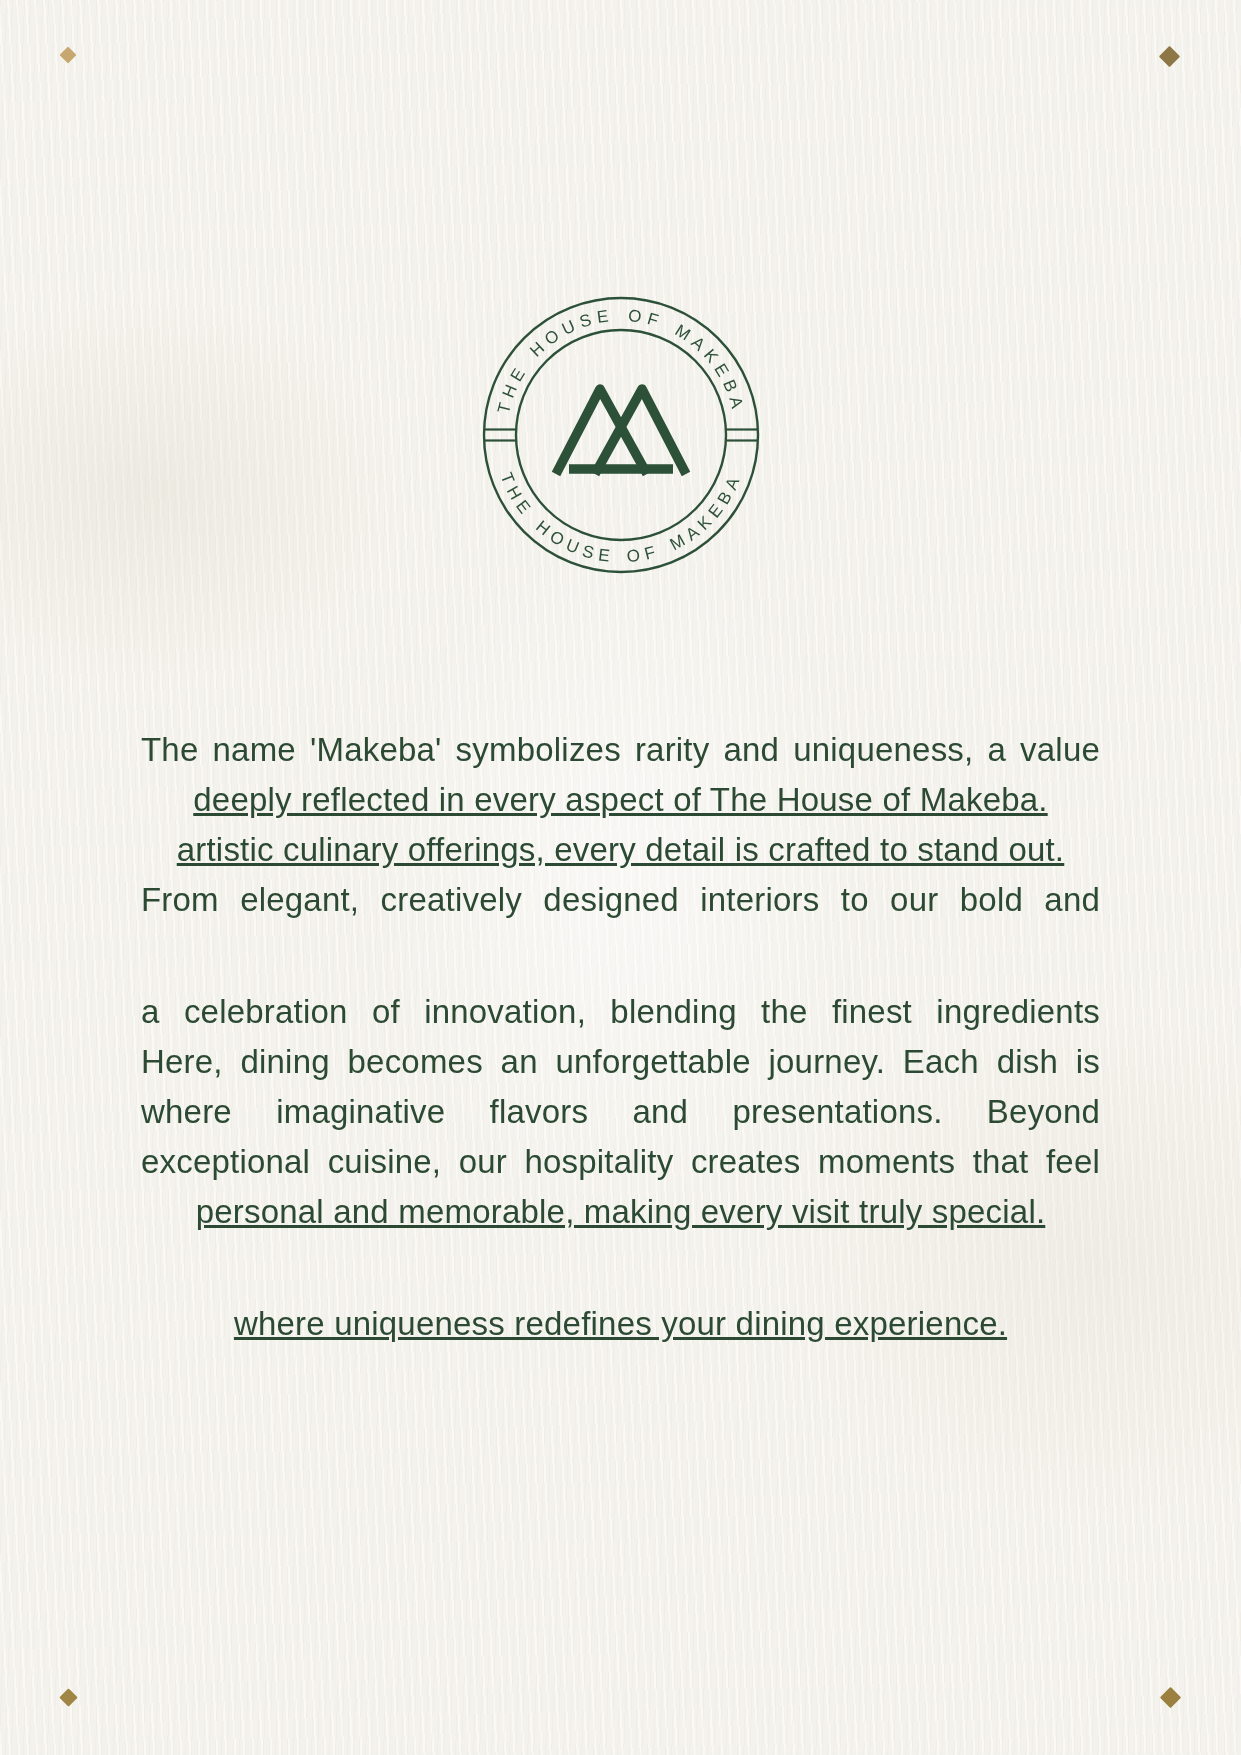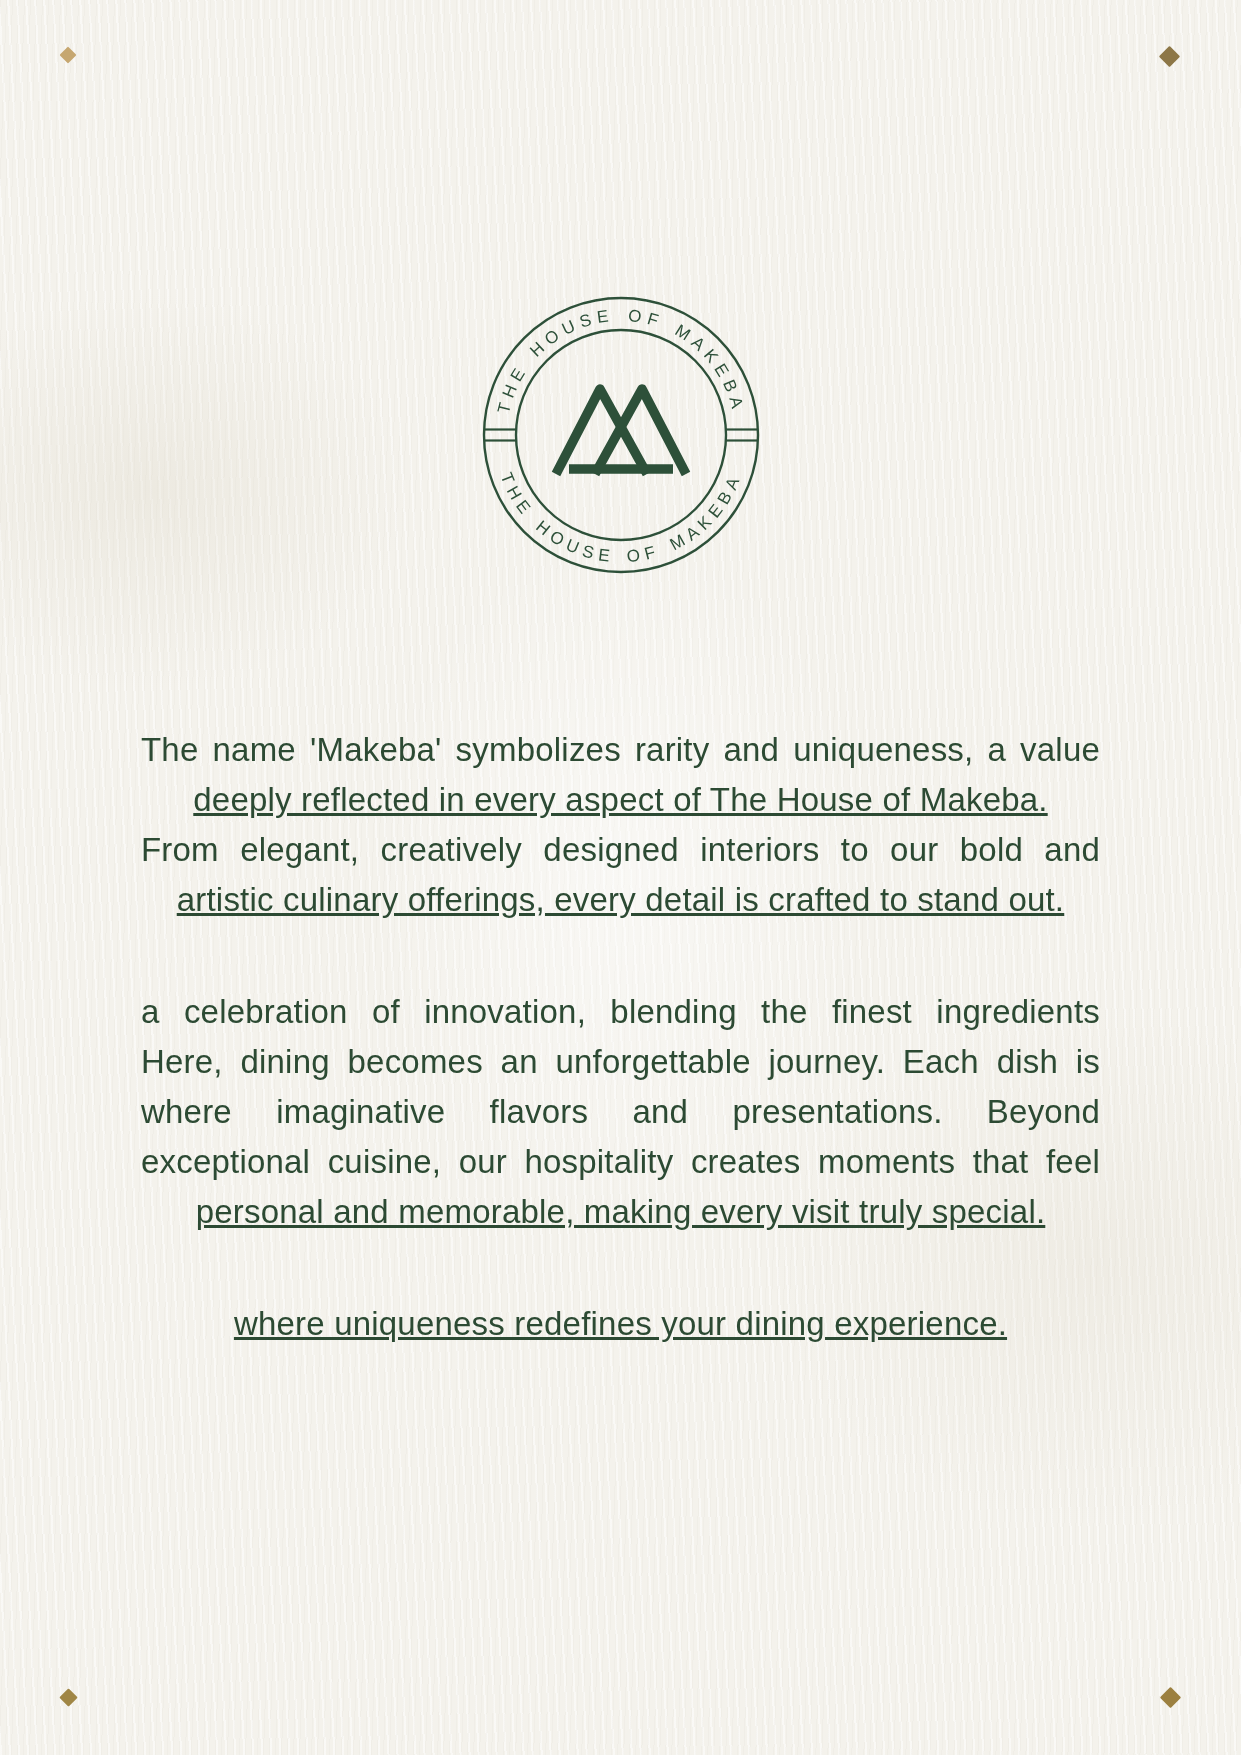--- a/index.html
+++ b/index.html
@@ -107,22 +107,22 @@
       <polyline points="124,189 171,104 215,189"></polyline>
       <line x1="98" y1="184" x2="202" y2="184"></line>
     </g>
   </svg>
 
   <div class="copy">
 
     <div class="para">
       <span class="line justify">The name 'Makeba' symbolizes rarity and uniqueness, a value</span>
       <span class="line center">deeply reflected in every aspect of The House of Makeba.</span>
+      <span class="line center">artistic culinary offerings, every detail is crafted to stand out.</span>
       <span class="line justify">From elegant, creatively designed interiors to our bold and</span>
-      <span class="line center">artistic culinary offerings, every detail is crafted to stand out.</span>
     </div>
 
     <div class="para">
       <span class="line justify">a celebration of innovation, blending the finest ingredients</span>
       <span class="line justify">Here, dining becomes an unforgettable journey. Each dish is</span>
       <span class="line justify">where imaginative flavors and presentations. Beyond</span>
       <span class="line justify">exceptional cuisine, our hospitality creates moments that feel</span>
       <span class="line center">personal and memorable, making every visit truly special.</span>
     </div>
 

